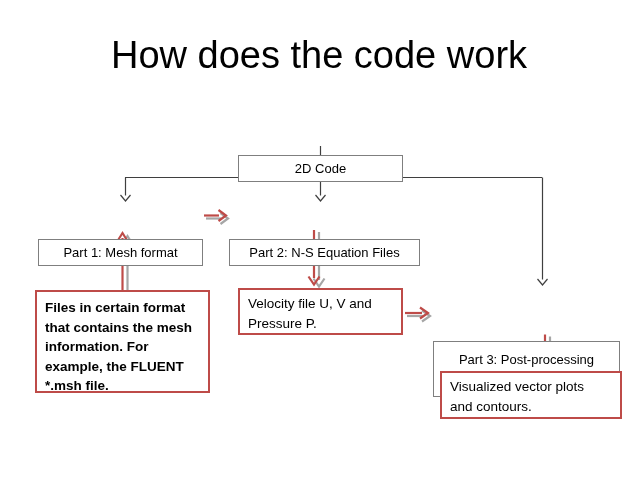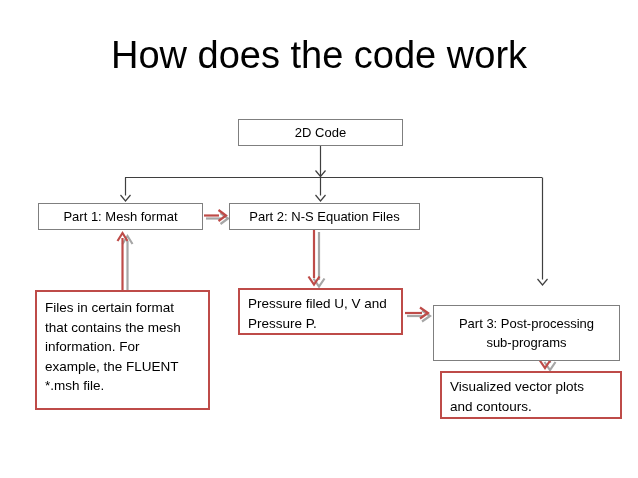--- a/index.html
+++ b/index.html
@@ -39,35 +39,35 @@
     position:absolute;
     box-sizing:border-box;
     background:var(--background);
     color:var(--text);
     font-size:13px;
     white-space:pre-line;
   }
   .node.gray{
     border:1px solid var(--box-border-gray);
     display:flex;align-items:center;justify-content:center;
-    text-align:center;
     line-height:17px;
+    margin-top:36px;
   }
   .node.red{
     border:2px solid var(--accent-red);
     font-size:13.5px;
     line-height:19.5px;
     padding:4px 8px;
     text-align:left;
   }
   #n-code2d{left:238px;top:119px;width:165px;height:27px;}
   #n-part1{left:38px;top:203px;width:165px;height:27px;}
   #n-part2{left:229px;top:203px;width:191px;height:27px;}
   #n-part3{left:433px;top:305px;width:187px;height:56px;line-height:19px;}
-  #n-files{left:35px;top:290px;width:175px;height:120px;padding:6px 8px;}
+  #n-files{left:35px;top:290px;width:175px;height:103px;padding:6px 8px;font-weight:bold;}
   #n-velocity{left:238px;top:288px;width:165px;height:47px;}
   #n-visualized{left:440px;top:371px;width:182px;height:48px;}
 </style>
 </head>
 <body>
 
 <div class="slide">
 
   <div class="title">How does the code work</div>
 
@@ -131,19 +131,19 @@
 
   <div id="n-part3" class="node gray">Part 3: Post-processing
 sub-programs</div>
 
   <div id="n-files" class="node red">Files in certain format
 that contains the mesh
 information. For
 example, the FLUENT
 *.msh file.</div>
 
-  <div id="n-velocity" class="node red">Pressure filed U, V and
+  <div id="n-velocity" class="node red">Velocity file U, V and
 Pressure P.</div>
 
   <div id="n-visualized" class="node red">Visualized vector plots
 and contours.</div>
 
 </div>
 
 </body></html>

